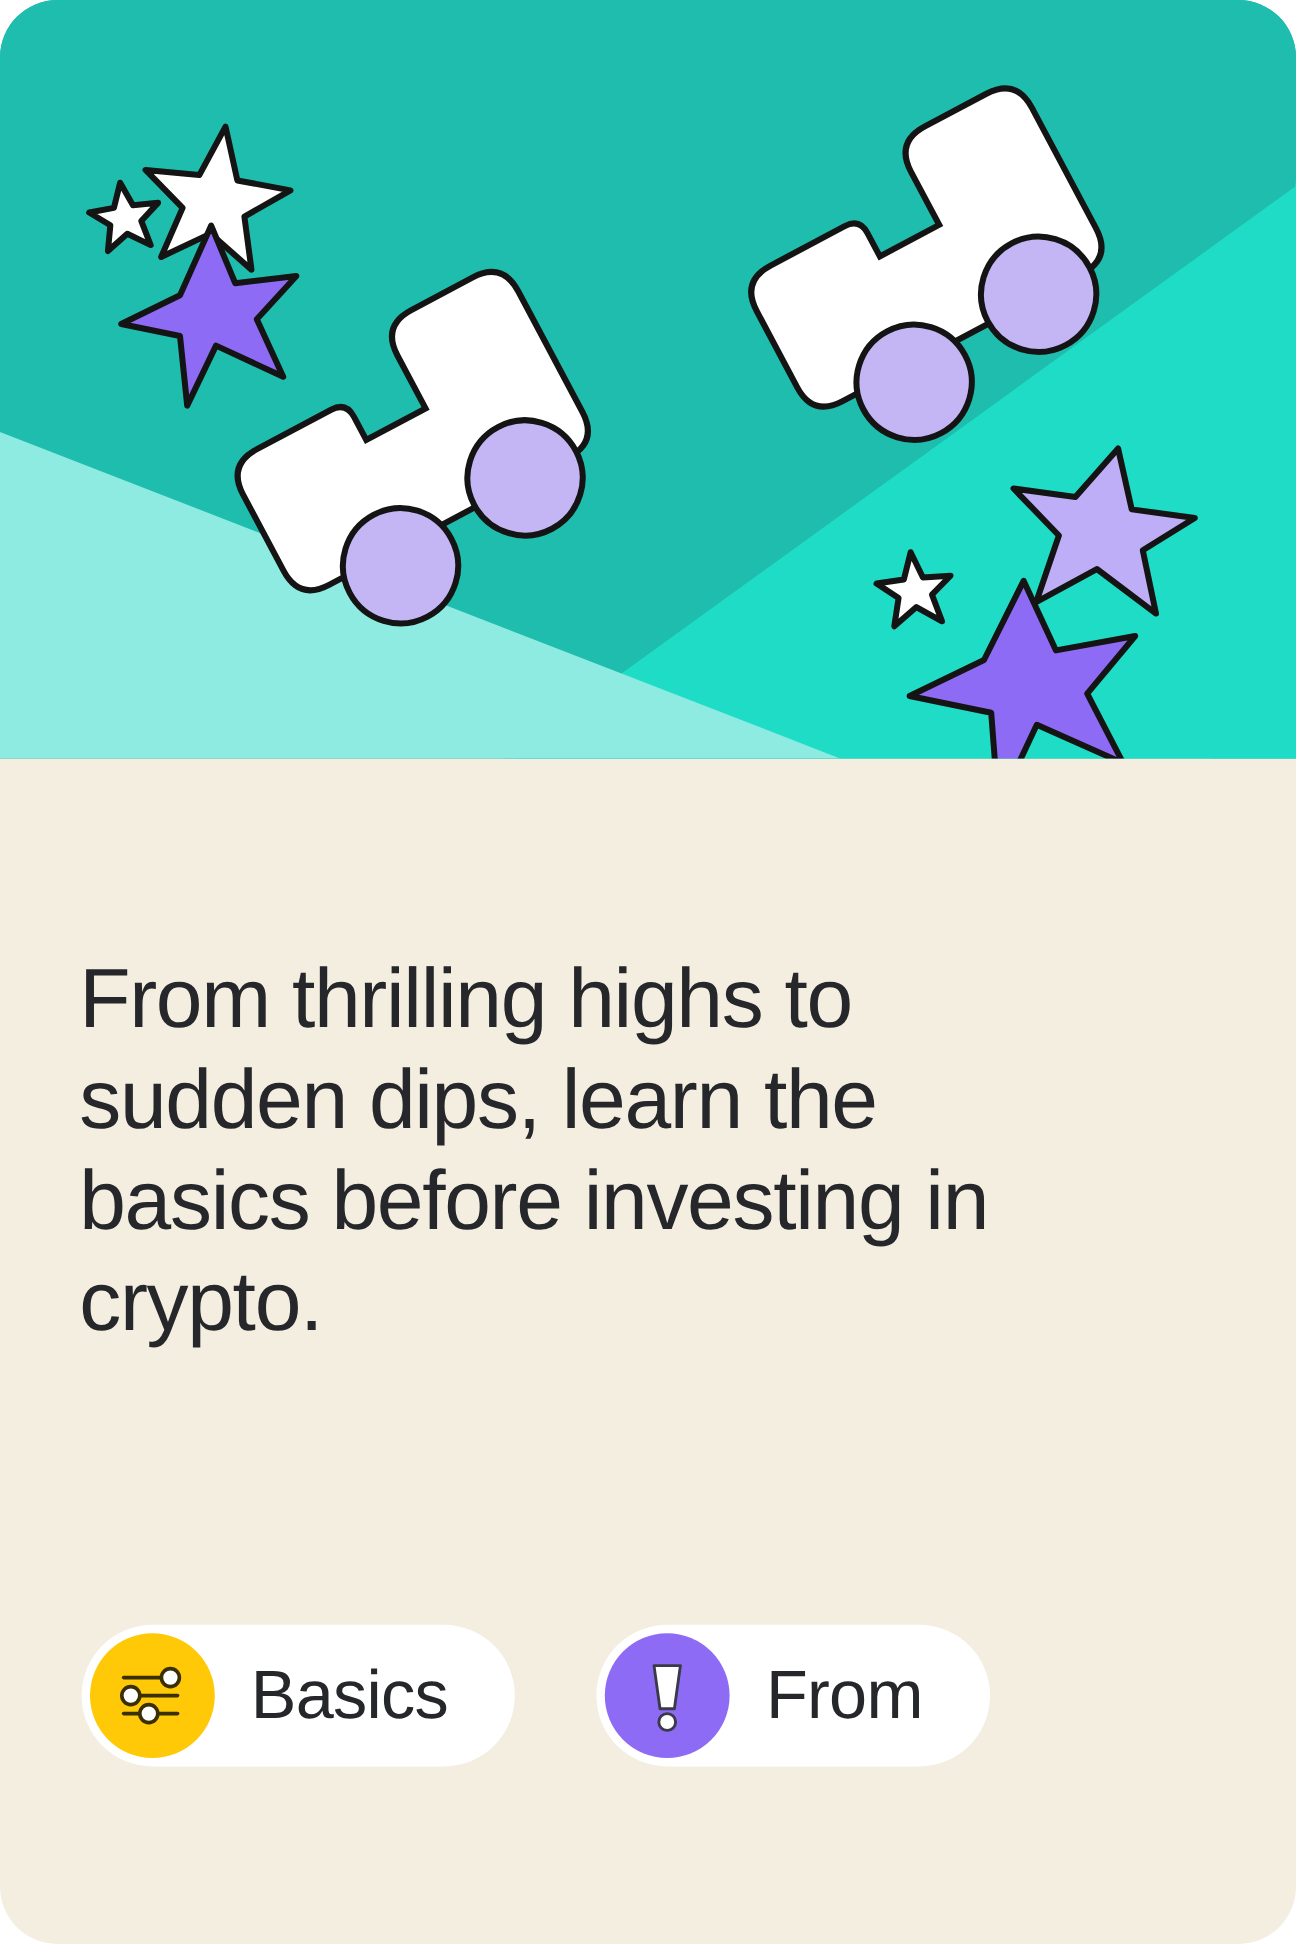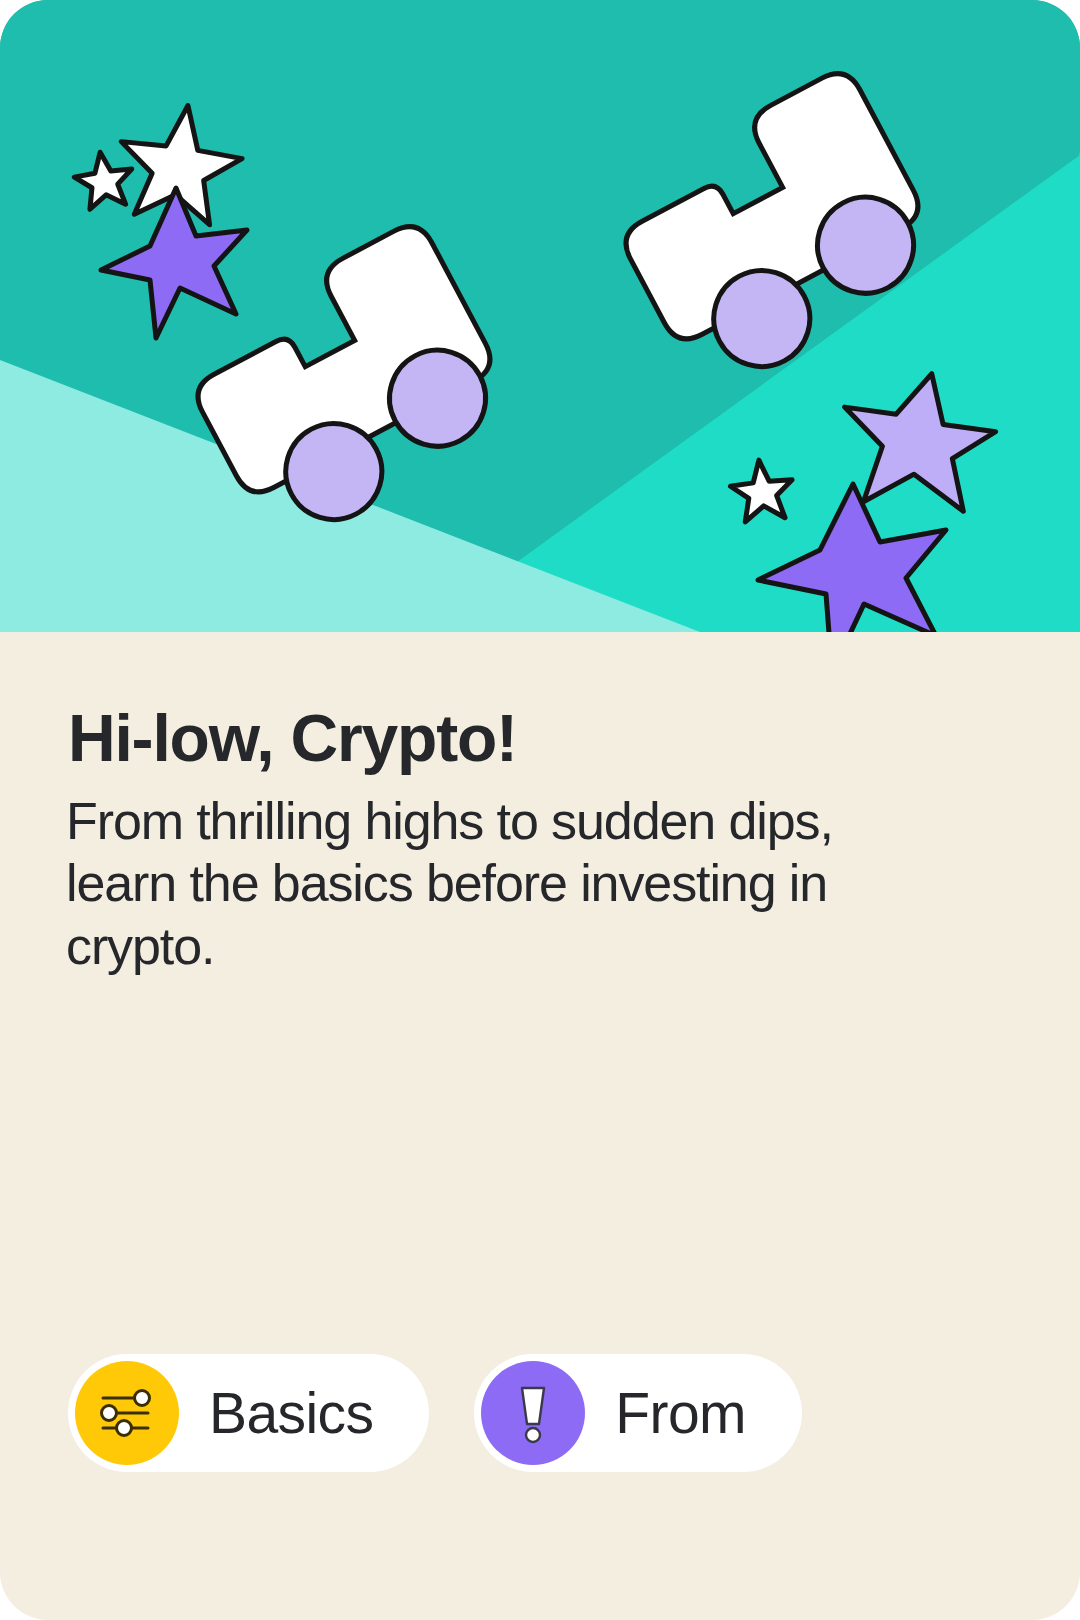--- a/index.html
+++ b/index.html
@@ -59,34 +59,34 @@
     line-height: 1.04;
     color: #26272B;
     white-space: nowrap;
   }
   .subhead {
     position: absolute;
     left: 66px;
     top: 158px;
     width: 820px;
     margin: 0;
-    font-size: 52px;
+    font-size: 70px;
     font-weight: 400;
     letter-spacing: -1.1px;
     line-height: 1.2;
     color: #26272B;
   }
 
   
   #tags {
     position: absolute;
     left: 68px;
     top: 1354px;
     display: flex;
-    gap: 45px;
+    gap: 68px;
     align-items: center;
   }
   .tag-pill {
     display: flex;
     align-items: center;
     height: 118px;
     background: #FFFFFF;
     border-radius: 60px;
     padding-right: 56px;
     box-sizing: border-box;
@@ -172,21 +172,20 @@
       <path d="M 104 152 L 112 172 L 133 173 L 117 186 L 122 207 L 104 195 L 86 207 L 91 186 L 75 173 L 96 172 Z" fill="#FFFFFF" stroke="#141414" stroke-width="5" stroke-linejoin="round" transform="rotate(-8 104 180)"></path>
       <path d="M 172 180 L 192 228 L 243 222 L 210 258 L 232 306 L 176 280 L 152 330 L 146 272 L 97 262 L 146 238 Z" fill="#8D6BF5" stroke="#141414" stroke-width="5" stroke-linejoin="round" transform="translate(4,8)"></path>
 
       <path d="M 920 372 L 940 420 L 993 418 L 955 452 L 975 502 L 920 474 L 875 510 L 884 452 L 840 420 L 892 418 Z" fill="#BEADF7" stroke="#141414" stroke-width="5" stroke-linejoin="round" transform="rotate(10 916 440)"></path>
       <path d="M 762 460 L 770 482 L 793 483 L 776 497 L 782 520 L 762 506 L 742 520 L 748 497 L 731 483 L 754 482 Z" fill="#FFFFFF" stroke="#141414" stroke-width="5" stroke-linejoin="round" transform="rotate(-6 762 490)"></path>
       <path d="M 845 478 L 872 536 L 938 524 L 898 572 L 928 630 L 856 598 L 824 666 L 818 588 L 750 574 L 812 544 Z" fill="#8D6BF5" stroke="#141414" stroke-width="5" stroke-linejoin="round" transform="translate(8,6)"></path>
     </svg>
   </div>
 
   <div id="content">
-    <h1 class="headline">Hi-low, Crypto!</h1>
     <p class="subhead">From thrilling highs to sudden dips, learn the basics before investing in crypto.</p>
   </div>
 
   <div id="tags">
 
     <div class="tag-pill">
       <span class="tag-icon basics">
         <svg width="62" height="62" viewBox="0 0 62 62" xmlns="http://www.w3.org/2000/svg">
           <line x1="7" y1="16" x2="52" y2="16" stroke="#3A2F00" stroke-width="3" stroke-linecap="round"></line>
           <line x1="7" y1="31" x2="52" y2="31" stroke="#3A2F00" stroke-width="3" stroke-linecap="round"></line>

